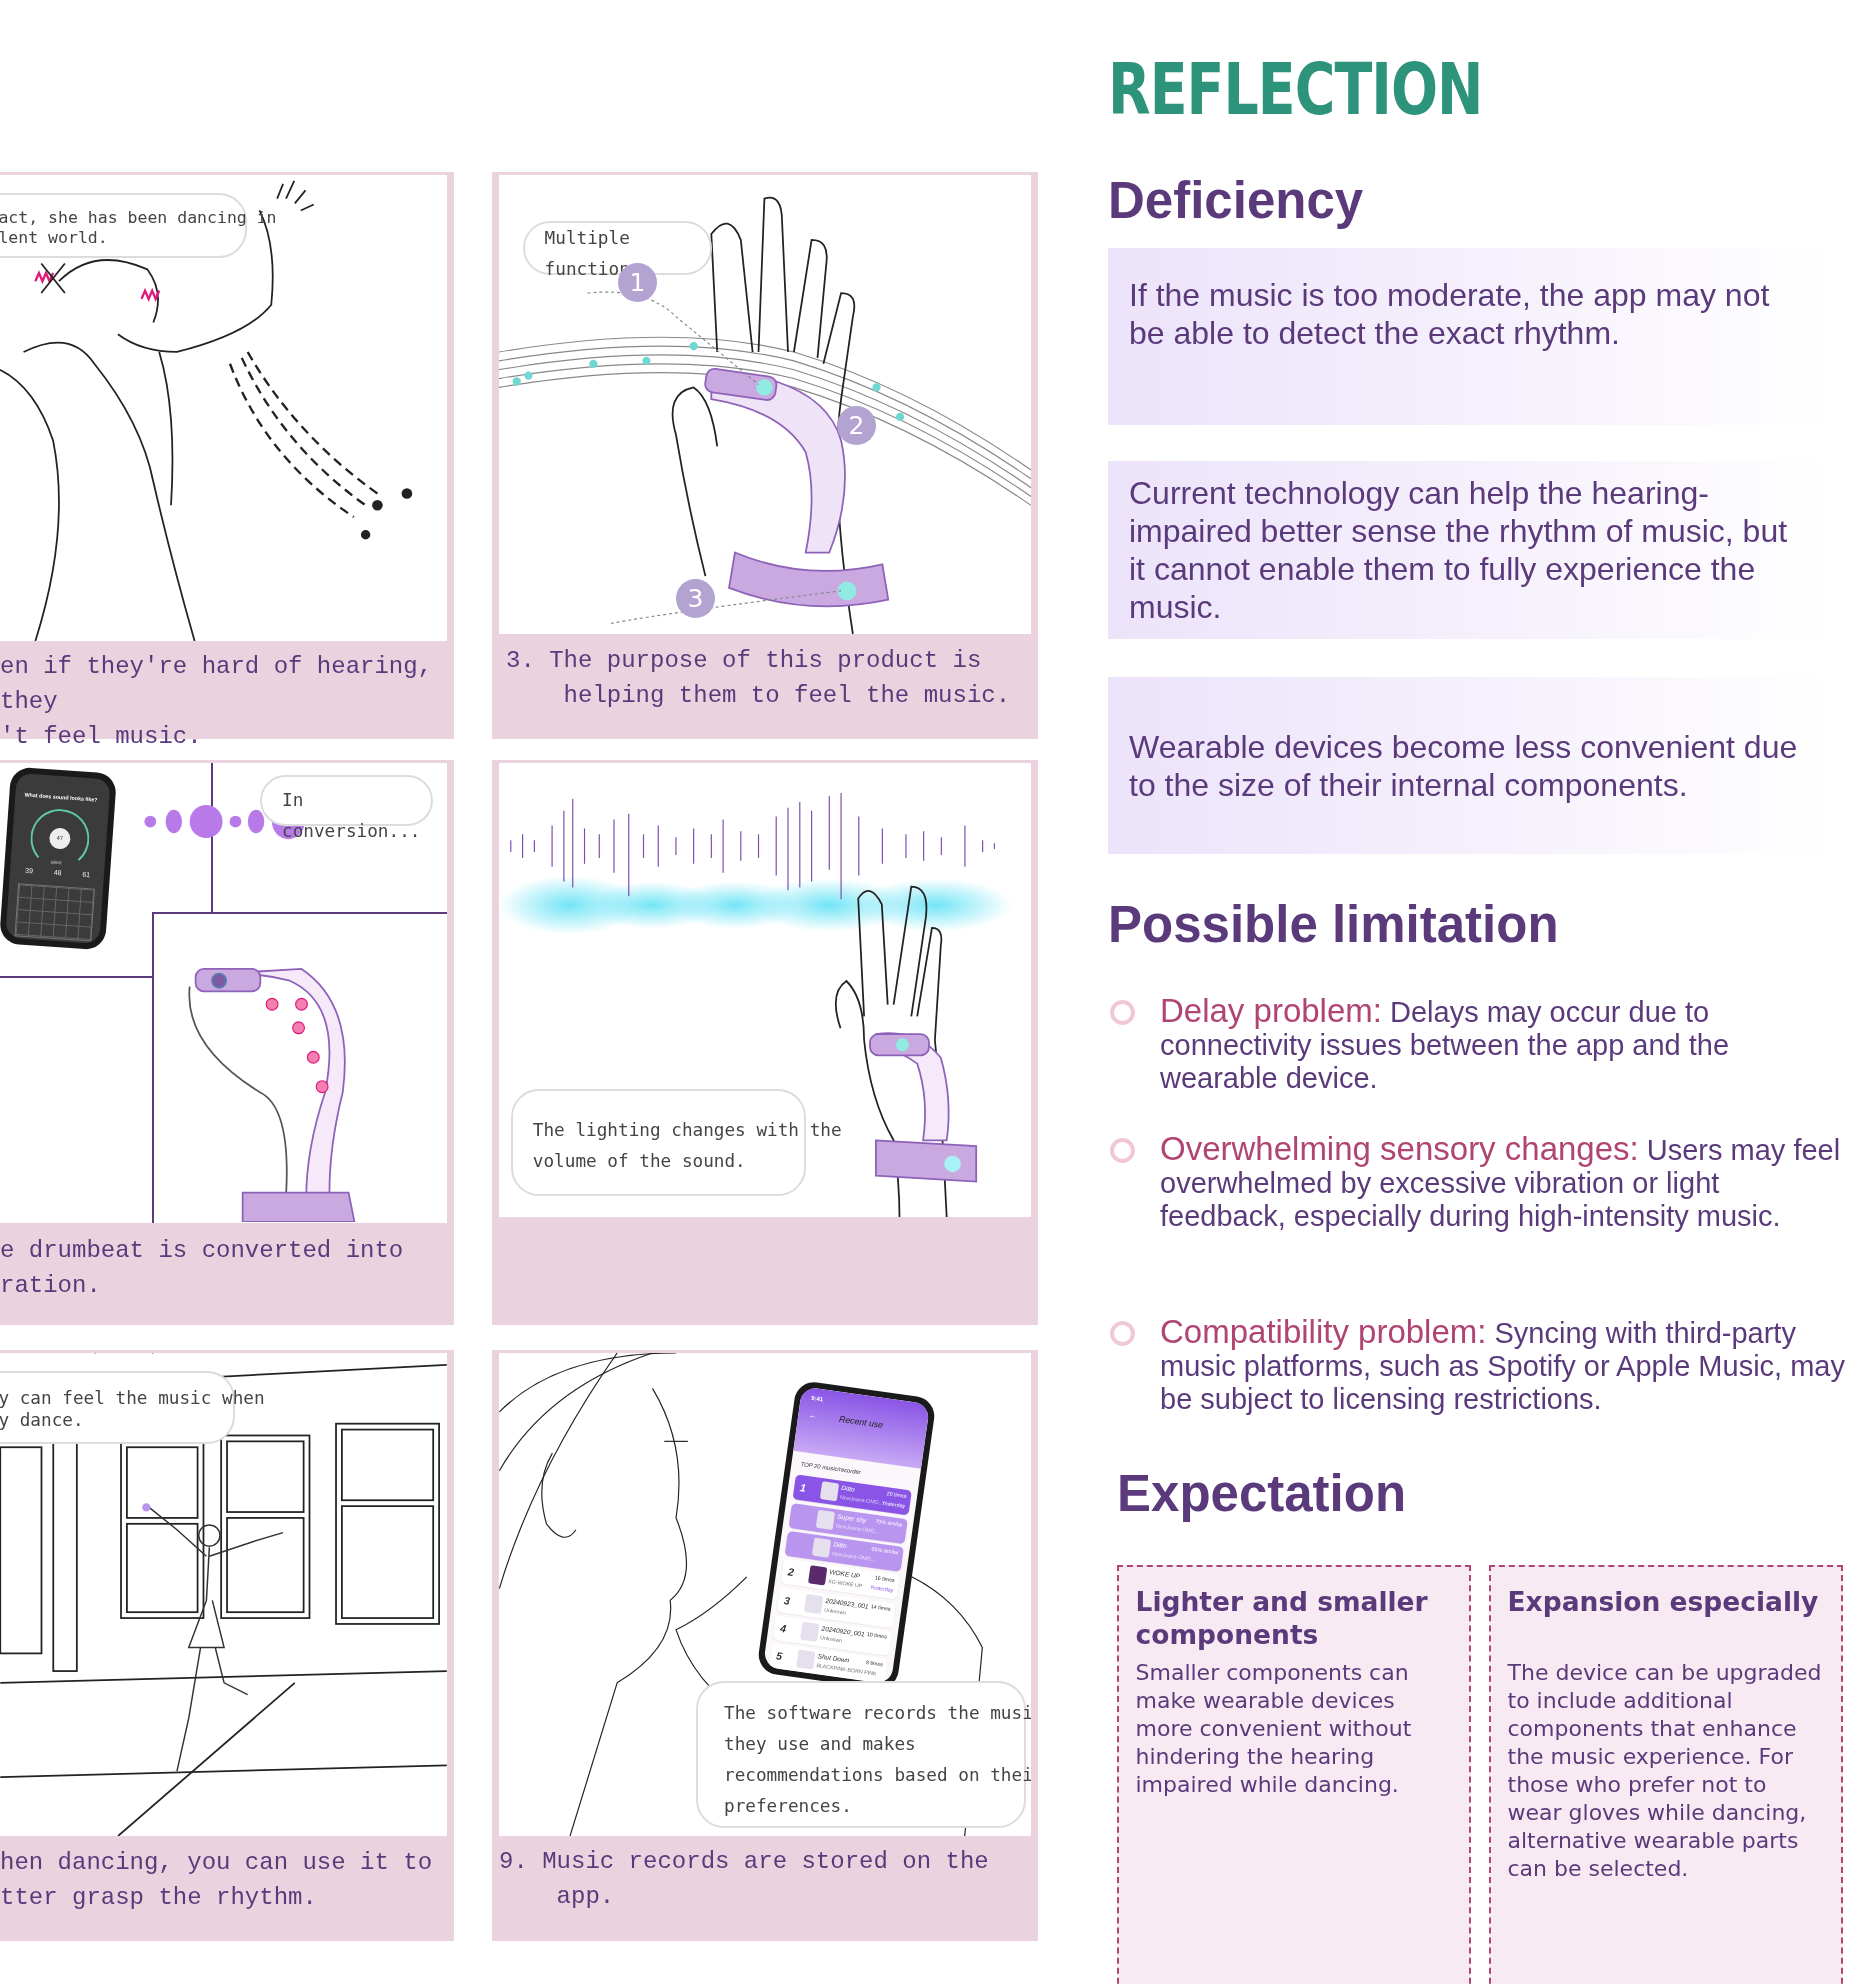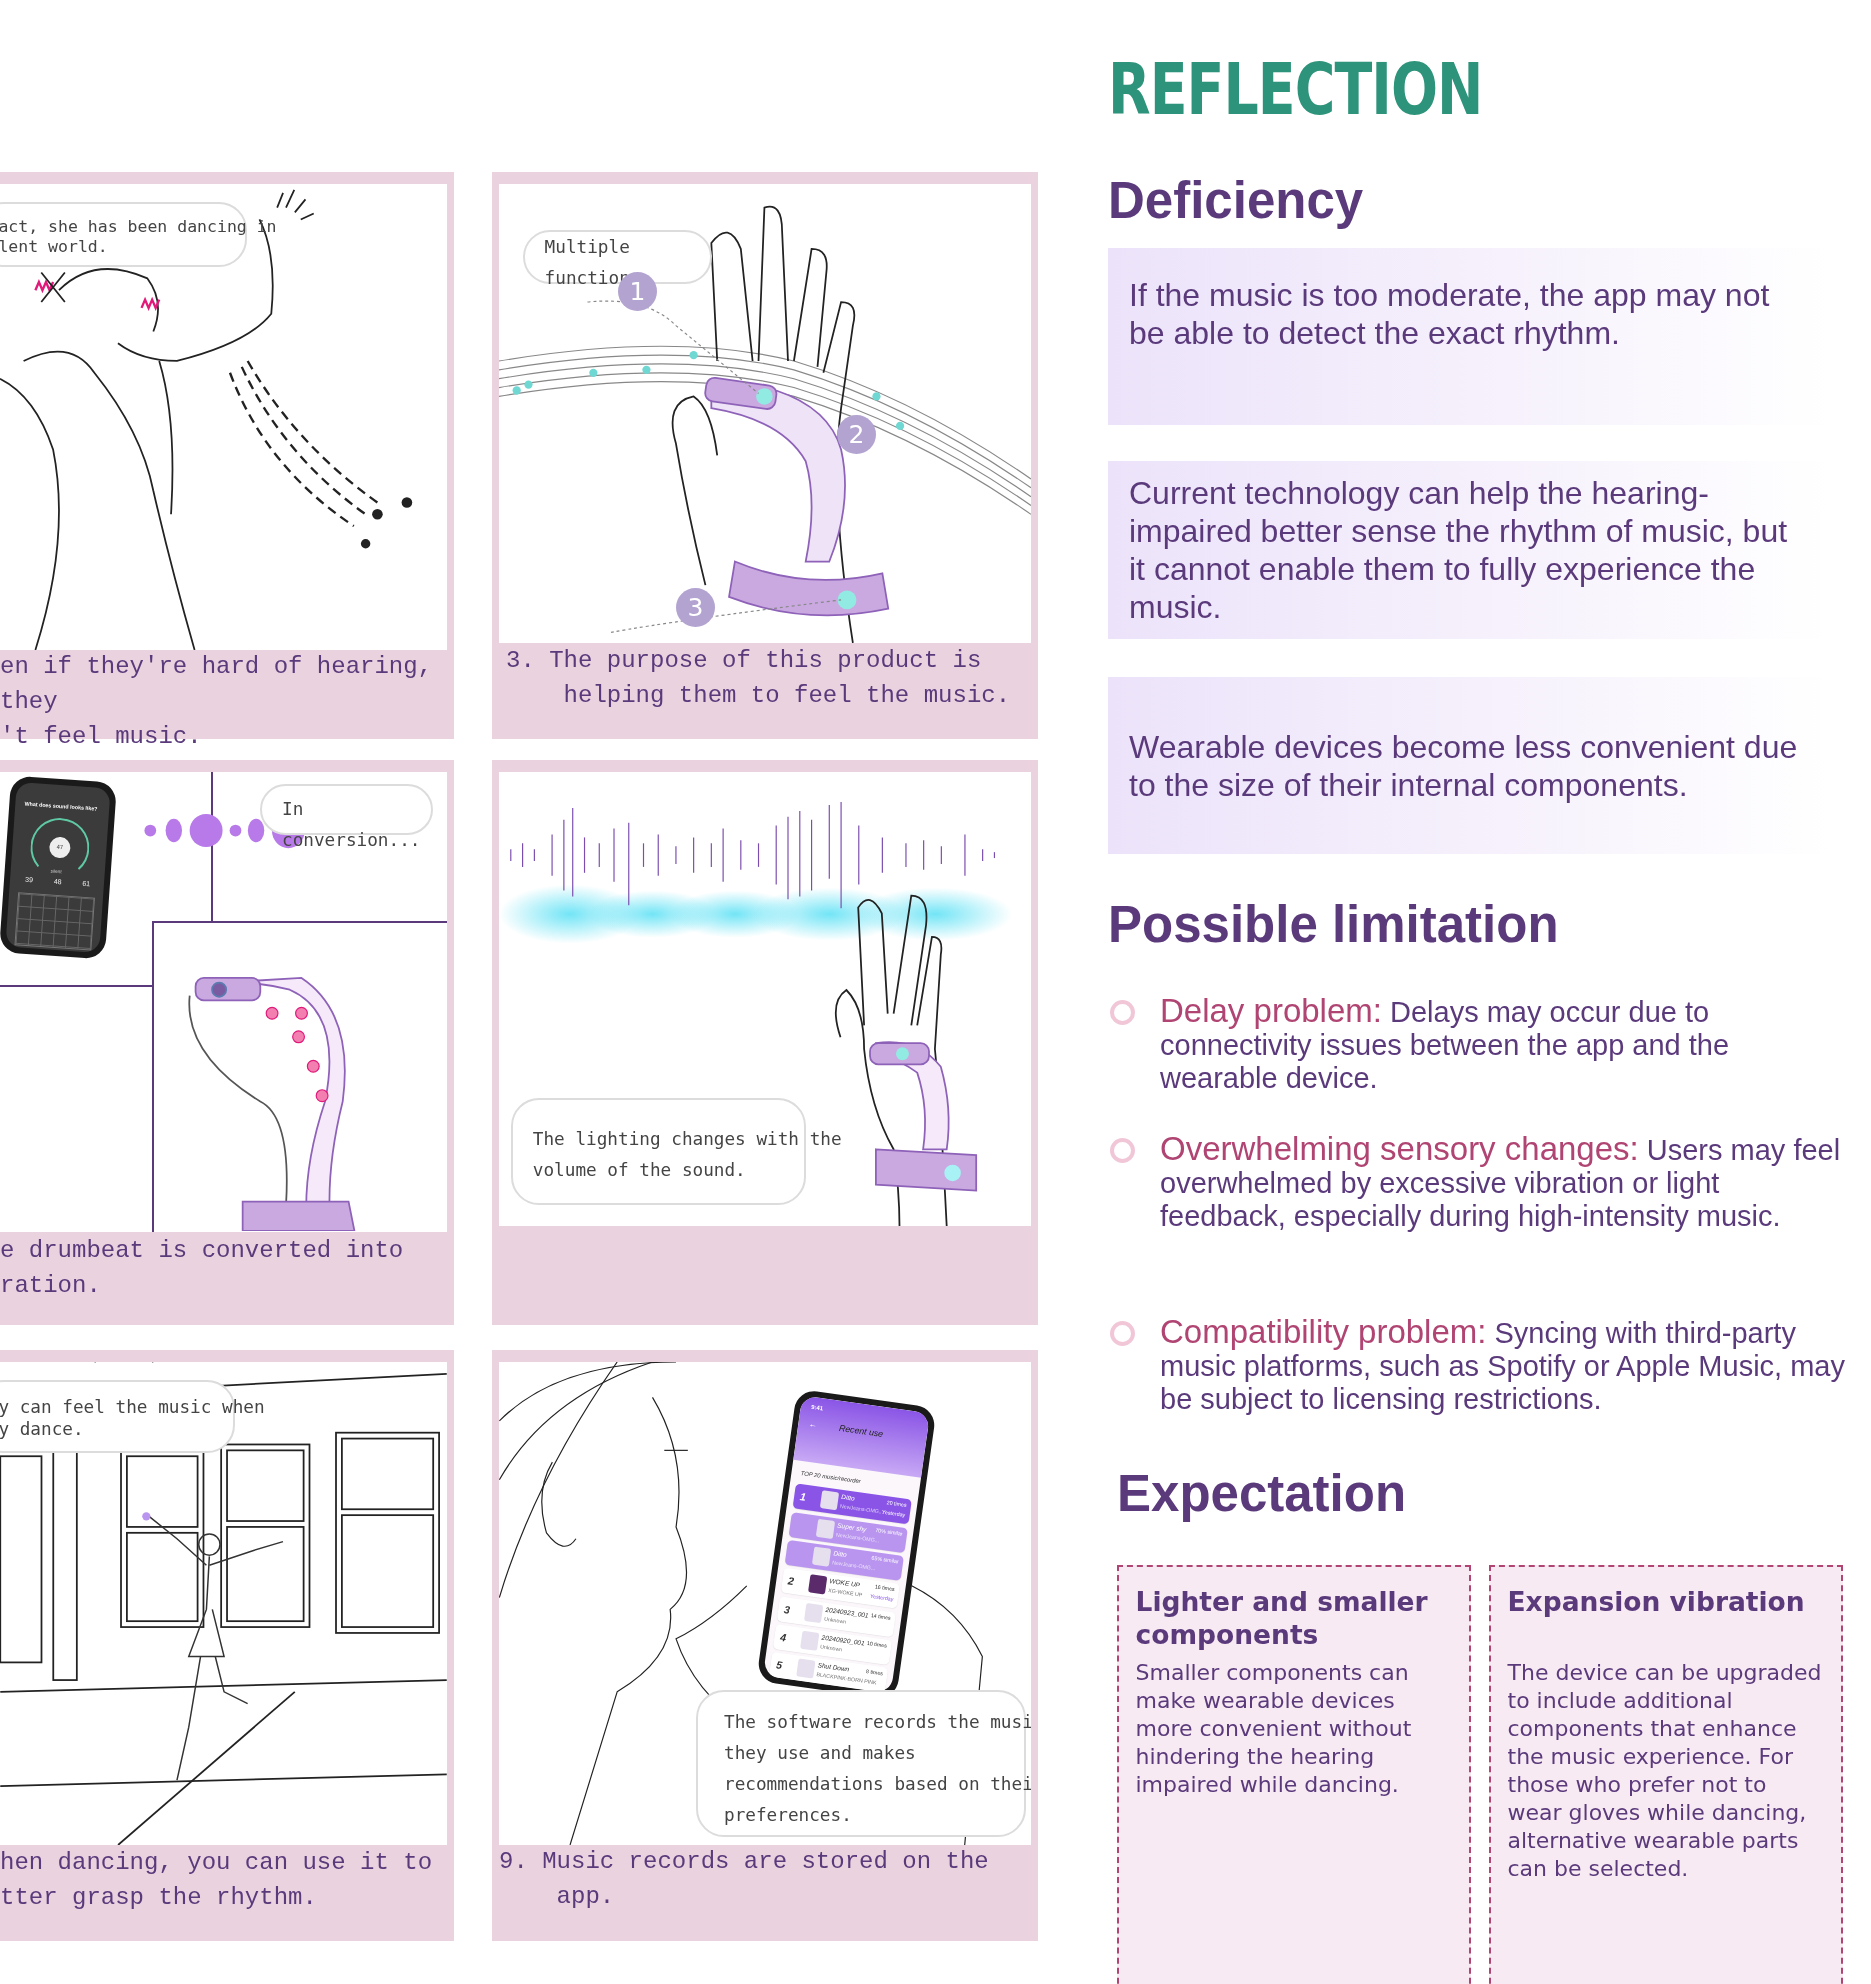--- a/index.html
+++ b/index.html
@@ -1,18 +1,18 @@
 <!DOCTYPE html>
 <html style="font-size:9.4px"><head>
 <meta charset="utf-8">
 <style>
   html,body{margin:0;padding:0;background:#ffffff;}
   body{width:1872px;height:1985px;position:relative;overflow:hidden;font-family:"Liberation Sans",sans-serif;color:#5b3a7c;}
   .panel{position:absolute;background:#ead3df;box-sizing:border-box;}
-  .panel .art{position:absolute;left:7px;right:7px;top:12px;background:#ffffff;overflow:hidden;}
+  .panel .art{position:absolute;left:7px;right:7px;top:3px;background:#ffffff;overflow:hidden;}
   .panel .caption{position:absolute;left:7px;right:11.8px;font-family:Liberation Mono, monospace;font-size:24px;line-height:35px;color:#5b3a7c;white-space:pre-wrap;}
   .bubble{position:absolute;background:#fff;border:2.9px solid #dcdcdc;border-radius:28px;font-family:"DejaVu Sans Mono",monospace;color:#444;font-size:17.7px;line-height:31px;padding:10.6px 20px;box-sizing:border-box;}
   .num-badge{position:absolute;width:39px;height:39px;border-radius:50%;background:#b3a3d0;color:#fff;font-family:"DejaVu Sans",sans-serif;font-size:25px;line-height:39px;text-align:center;}
   .title{position:absolute;left:1108px;top:48px;font-family:"DejaVu Sans",sans-serif;font-weight:bold;font-size:71px;color:#2e937b;letter-spacing:-1.2px;transform:scaleX(0.78);transform-origin:left top;}
   .h2{position:absolute;font-family:"Liberation Sans",sans-serif;font-weight:bold;color:#5b3a7c;font-size:52px;}
   .def-box{position:absolute;left:1108px;width:723px;background:linear-gradient(90deg,#ece3fa 0%,#f6f1fc 55%,#ffffff 100%);box-sizing:border-box;padding:0 21px;display:flex;align-items:center;}
   .def-box span{font-family:"Liberation Sans",sans-serif;font-size:32px;line-height:38px;color:#5b3a7c;}
   .lim-item{position:absolute;left:1108px;width:743px;}
   .lim-dot{position:absolute;left:2.4px;top:5.9px;width:25px;height:25px;border-radius:50%;border:4.1px solid #f1c7d8;box-sizing:border-box;filter:blur(0.6px);}
   .lim-text{position:absolute;left:52px;right:0;top:0;font-family:"Liberation Sans",sans-serif;font-size:29px;line-height:33px;color:#5b3a7c;}
@@ -380,16 +380,16 @@
   <div class="lim-text"><span class="lim-key">Compatibility problem:</span><span> Syncing with third-party music platforms, such as Spotify or Apple Music, may be subject to licensing restrictions.</span></div>
 </div>
 
 <div class="h2" style="left:1117px;top:1464px;font-size:51px;">Expectation</div>
 
 <div class="exp-card" style="left:1117px;width:354px;">
   <h3>Lighter and smaller components</h3>
   <p style="margin-top:8.3px;">Smaller components can make wearable devices more convenient without hindering the hearing impaired while dancing.</p>
 </div>
 <div class="exp-card" style="left:1489px;width:354px;">
-  <h3>Expansion vibration</h3>
+  <h3>Expansion especially</h3>
   <p style="margin-top:41px;">The device can be upgraded to include additional components that enhance the music experience. For those who prefer not to wear gloves while dancing, alternative wearable parts can be selected.</p>
 </div>
 
 
 </body></html>

